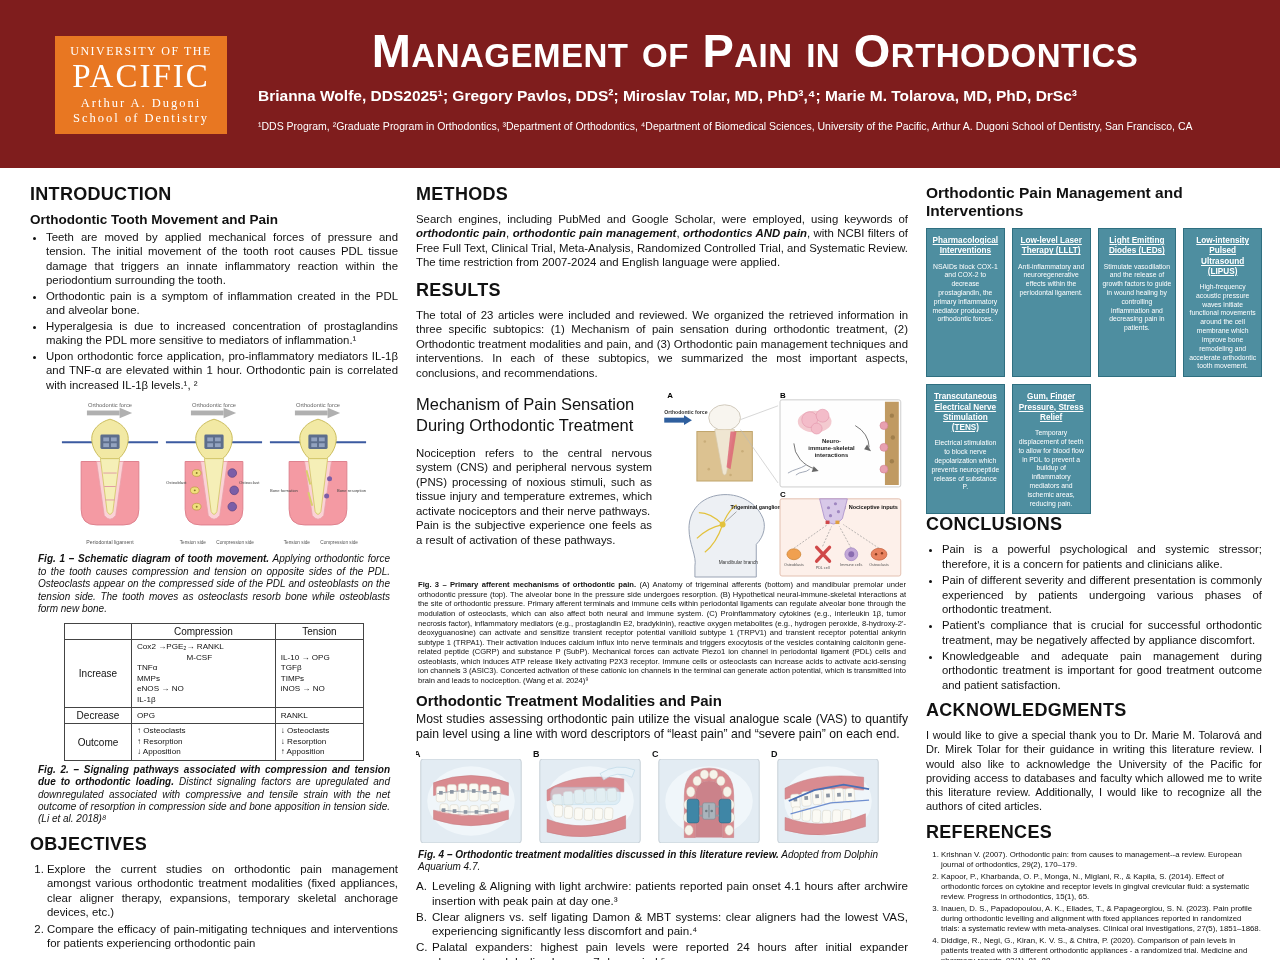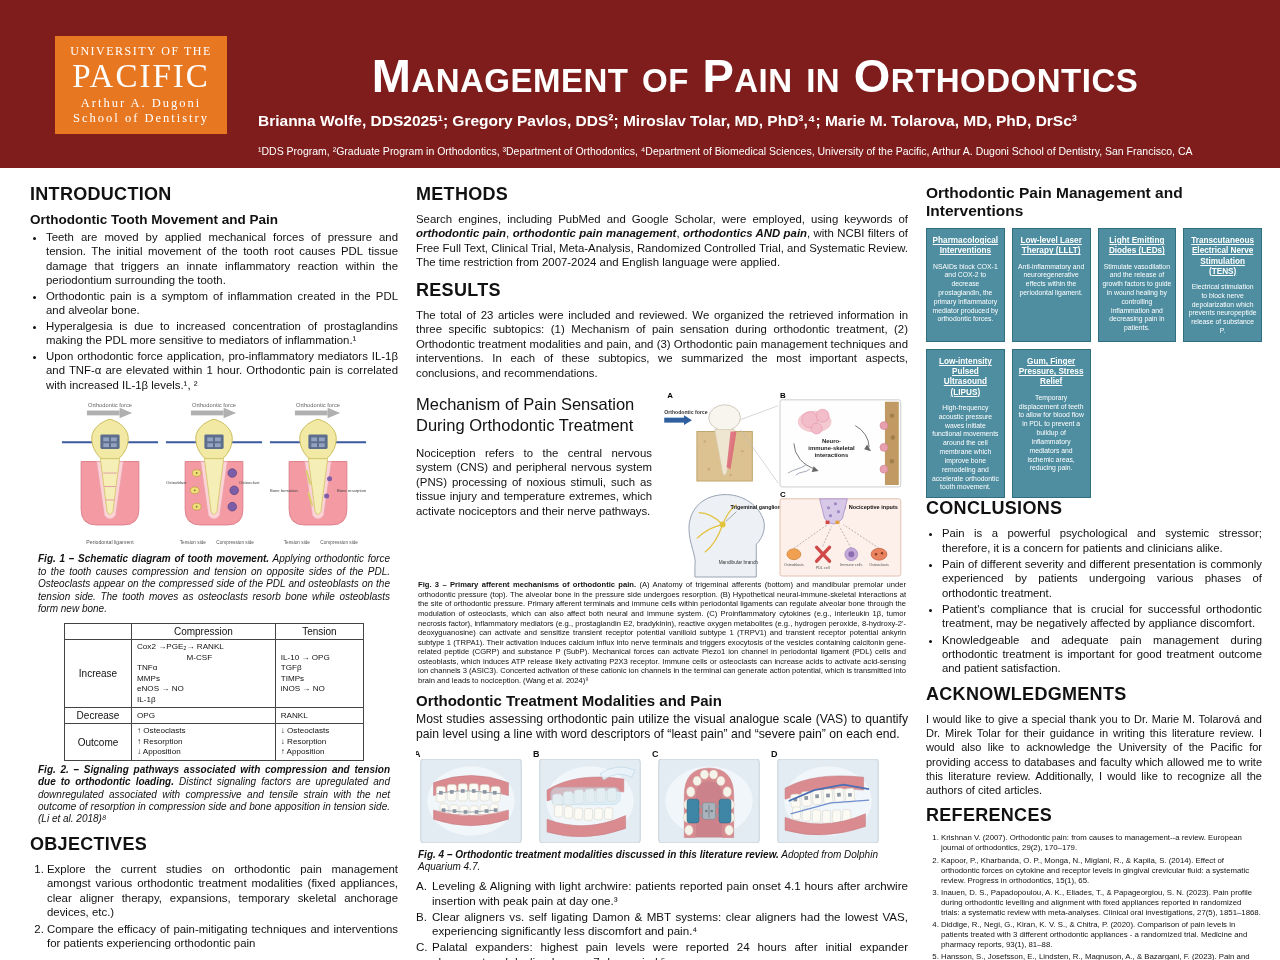--- a/index.html
+++ b/index.html
@@ -4,21 +4,21 @@
 <style>
   html,body{margin:0;padding:0;}
   body{width:1280px;height:960px;background:#fff;font-family:"Liberation Sans",sans-serif;color:#111;position:relative;overflow:hidden;}
   
   .hdr{position:absolute;top:0;left:0;width:1280px;height:168px;background:#7f1d1d;}
   .logo{position:absolute;left:55px;top:36px;width:172px;height:98px;background:#e87722;color:#fff;
         font-family:"Liberation Serif",serif;text-align:center;display:flex;flex-direction:column;justify-content:center;}
   .logo-l1{font-size:12px;letter-spacing:1.5px;font-variant:small-caps;text-transform:uppercase;}
   .logo-l2{font-size:33px;letter-spacing:2px;line-height:1;margin:1px 0 3px;}
   .logo-l3,.logo-l4{font-size:12.5px;letter-spacing:2px;}
-  .title-wrap{position:absolute;left:250px;top:26px;width:1010px;margin-top:25px;}
+  .title-wrap{position:absolute;left:250px;top:26px;width:1010px;}
   .p-title{font-size:47px;font-weight:bold;color:#fff;font-variant:small-caps;letter-spacing:.5px;text-align:center;line-height:1.05;}
   .p-authors{font-size:15.5px;font-weight:bold;color:#fff;margin-top:12px;padding-left:8px;}
   .p-affil{font-size:10.5px;color:#fff;margin-top:15px;padding-left:8px;}
   
   .pbody{position:absolute;top:168px;left:0;width:1280px;height:792px;display:flex;padding:16px 0 0 30px;box-sizing:border-box;gap:18px;background:#fff;}
   .col{overflow:hidden;}
   .col1{width:368px;}
   .col2{width:492px;}
   .col3{width:336px;}
   h2.sec{font-size:18px;font-weight:bold;margin:0 0 7px;letter-spacing:.3px;}
@@ -260,20 +260,21 @@
     <h2 class="sec">METHODS</h2>
     <p class="body-txt j" style="margin:0 0 10px;"><span>Search engines, including PubMed and Google Scholar, were employed, using keywords of </span><span class="kw">orthodontic pain</span><span>, </span><span class="kw">orthodontic pain management</span><span>, </span><span class="kw">orthodontics AND pain</span><span>, with NCBI filters of Free Full Text, Clinical Trial, Meta-Analysis, Randomized Controlled Trial, and Systematic Review. The time restriction from 2007-2024 and English language were applied.</span></p>
 
     <h2 class="sec">RESULTS</h2>
     <p class="body-txt j" style="margin:0 0 6px;">The total of 23 articles were included and reviewed. We organized the retrieved information in three specific subtopics: (1) Mechanism of pain sensation during orthodontic treatment, (2) Orthodontic treatment modalities and pain, and (3) Orthodontic pain management techniques and interventions. In each of these subtopics, we summarized the most important aspects, conclusions, and recommendations.</p>
 
     <div class="mech">
       <div class="mech-left">
         <h3 class="mid">Mechanism of Pain Sensation During Orthodontic Treatment</h3>
         <p class="body-txt j" style="margin:0;">Nociception refers to the central nervous system (CNS) and peripheral nervous system (PNS) processing of noxious stimuli, such as tissue injury and temperature extremes, which activate nociceptors and their nerve pathways.</p>
+        <p class="body-txt j" style="margin:0;">Pain is the subjective experience one feels as a result of activation of these pathways.</p>
       </div>
 
       <svg viewBox="0 0 246 194" width="246" height="192">
         <text x="6" y="12" font-size="8" font-weight="bold">A</text>
         <text x="3" y="28" font-size="5.2" font-weight="bold" fill="#333">Orthodontic force</text>
         <rect x="3" y="32" width="20" height="5" fill="#2f5f9e"></rect>
           <polygon points="23,29.5 31,34.5 23,39.5" fill="#2f5f9e"></polygon>
         <rect x="36" y="46" width="56" height="50" fill="#dcc291" stroke="#c0a46b"></rect>
         <circle cx="44" cy="56" r="1.3" fill="#c9ad79"></circle>
           <circle cx="82" cy="66" r="1.3" fill="#c9ad79"></circle>
@@ -512,26 +513,26 @@
       </div>
       <div class="ibox">
         <div class="ibox-t">Low-level Laser Therapy (LLLT)</div>
         <div class="ibox-b">Anti-inflammatory and neuroregenerative effects within the periodontal ligament.</div>
       </div>
       <div class="ibox">
         <div class="ibox-t">Light Emitting Diodes (LEDs)</div>
         <div class="ibox-b">Stimulate vasodilation and the release of growth factors to guide in wound healing by controlling inflammation and decreasing pain in patients.</div>
       </div>
       <div class="ibox">
+        <div class="ibox-t">Low-intensity Pulsed Ultrasound (LIPUS)</div>
+        <div class="ibox-b">High-frequency acoustic pressure waves initiate functional movements around the cell membrane which improve bone remodeling and accelerate orthodontic tooth movement.</div>
+      </div>
+      <div class="ibox">
         <div class="ibox-t">Transcutaneous Electrical Nerve Stimulation (TENS)</div>
         <div class="ibox-b">Electrical stimulation to block nerve depolarization which prevents neuropeptide release of substance P.</div>
-      </div>
-      <div class="ibox">
-        <div class="ibox-t">Low-intensity Pulsed Ultrasound (LIPUS)</div>
-        <div class="ibox-b">High-frequency acoustic pressure waves initiate functional movements around the cell membrane which improve bone remodeling and accelerate orthodontic tooth movement.</div>
       </div>
       <div class="ibox">
         <div class="ibox-t">Gum, Finger Pressure, Stress Relief</div>
         <div class="ibox-b">Temporary displacement of teeth to allow for blood flow in PDL to prevent a buildup of inflammatory mediators and ischemic areas, reducing pain.</div>
       </div>
     </div>
 
     <h2 class="sec">CONCLUSIONS</h2>
     <ul class="cblt">
       <li>Pain is a powerful psychological and systemic stressor; therefore, it is a concern for patients and clinicians alike.</li>

